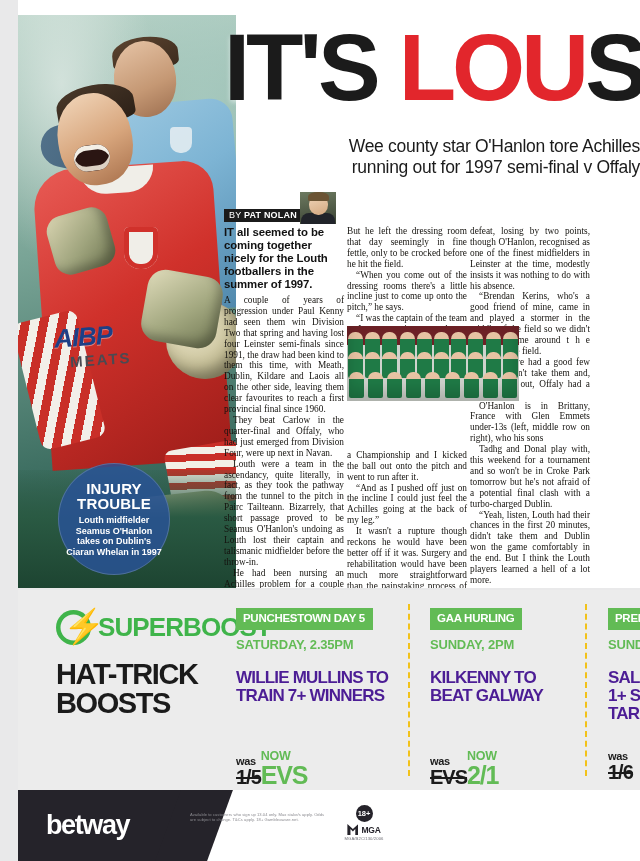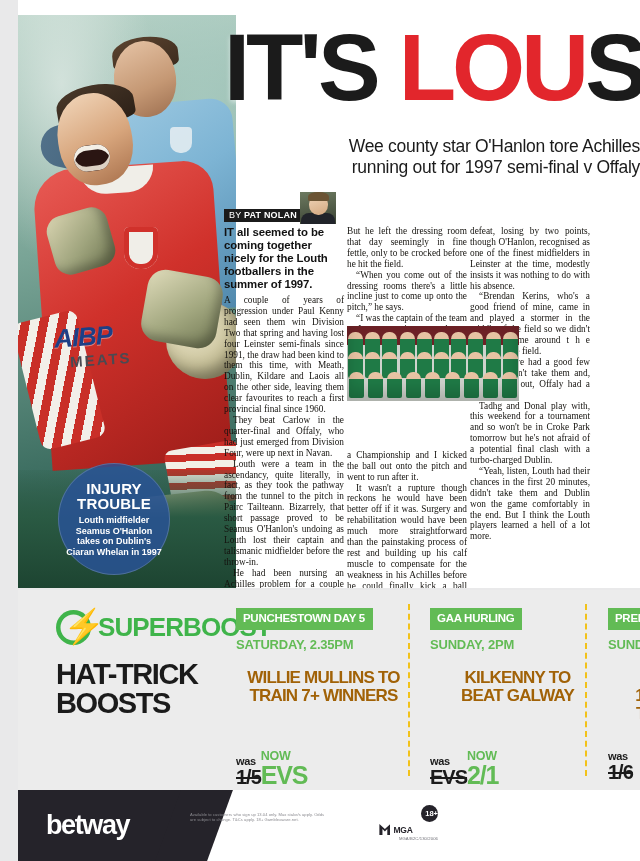--- a/index.html
+++ b/index.html
@@ -149,22 +149,22 @@
   .sb-word{font-weight:bold;font-size:26px;letter-spacing:-.9px;color:#3fb44a;}
 
   .ad-head{position:absolute;left:38px;top:70px;width:190px;
     font-weight:bold;font-size:29px;line-height:29px;letter-spacing:-1.4px;color:#1b1b1b;}
 
   .offer{position:absolute;top:18px;width:175px;}
   .o1{left:218px;} .o2{left:412px;} .o3{left:590px;width:120px;}
   .o-tag{display:inline-block;background:#62bb55;color:#fff;font-weight:bold;font-size:11.5px;
     line-height:11.5px;padding:5px 8px 5px 7px;letter-spacing:-.3px;white-space:nowrap;}
   .o-time{margin-top:7px;color:#62bb55;font-weight:bold;font-size:13px;letter-spacing:-.2px;white-space:nowrap;}
-  .o-sel{margin-top:17px;color:#a16207;font-weight:bold;font-size:17px;line-height:18px;
-    letter-spacing:-.8px;text-align:center;}
+  .o-sel{margin-top:17px;color:#4c1d95;font-weight:bold;font-size:17px;line-height:18px;
+    letter-spacing:-.8px;}
   .o-odds{position:absolute;top:142px;left:0;display:flex;align-items:flex-end;}
   .o-was-w{color:#1b1b1b;}
   .o-was-lbl{font-weight:bold;font-size:11px;line-height:12px;letter-spacing:-.3px;}
   .o-was-val{font-weight:bold;font-size:20px;line-height:21px;letter-spacing:-1px;
     text-decoration:line-through;text-decoration-thickness:2px;}
   .o-now-w{color:#62bb55;}
   .o-now-lbl{font-weight:bold;font-size:12.5px;line-height:13px;letter-spacing:-.3px;}
   .o-now-val{font-weight:bold;font-size:25px;line-height:25px;letter-spacing:-1.2px;}
   .divider{position:absolute;top:14px;width:0;height:172px;
     border-left:2.5px dashed #f2c21a;}
@@ -172,21 +172,21 @@
 
   
   .ad-bot{position:absolute;left:0;top:200px;width:622px;height:71px;background:#fff;}
   .bw-dark{position:absolute;left:0;top:0;width:180px;height:71px;background:#25232a;}
   .bw-slant{position:absolute;left:150px;top:0;width:52px;height:71px;background:#25232a;
     transform:skewX(-20deg);}
   .bw-word{position:absolute;left:28px;top:20px;color:#fff;font-weight:bold;font-size:27px;
     letter-spacing:-1.4px;}
   .fineprint{position:absolute;left:172px;top:22px;width:135px;color:#8b8b90;
     font-size:4.1px;line-height:5.4px;letter-spacing:.05px;}
-  .badges{position:absolute;left:336px;top:12px;width:84px;text-align:right;}
+  .badges{position:absolute;left:304px;top:12px;width:84px;text-align:center;}
   .b18{display:inline-block;width:17px;height:17px;border-radius:50%;background:#25232a;color:#fff;
     font-weight:bold;font-size:7.5px;line-height:17px;}
   .mga{margin-top:2px;display:flex;align-items:center;justify-content:center;gap:3px;}
   .mga-mark{width:11px;height:11px;background:#25232a;
     clip-path:polygon(0 100%,0 0,50% 45%,100% 0,100% 100%,72% 100%,72% 45%,50% 68%,28% 45%,28% 100%);}
   .mga-txt{font-weight:bold;font-size:8.5px;color:#25232a;letter-spacing:-.2px;}
   .mga-lic{margin-top:1px;font-size:4.2px;color:#6f6f76;letter-spacing:.1px;}
   .slogan{position:absolute;left:404px;top:20px;font-weight:bold;font-size:24px;letter-spacing:-1.1px;
     white-space:nowrap;color:#1b1b1b;}
   .slogan .g{color:#3fb44a;}
@@ -258,30 +258,32 @@
 
       <div class="col c2">
         <div class="bodytext">
           <p class="first">But he left the dressing room that day seemingly in fine fettle, only to be crocked before he hit the field.</p>
           <p>“When you come out of the dressing rooms there's a little incline just to come up onto the pitch,” he says.</p>
           <p>“I was the captain of the team so I came running out and, you know as you run out, you're all buzzed up before the semi-final of</p>
         </div>
         <div style="height:82px"></div>
         <div class="bodytext">
           <p class="first">a Championship and I kicked the ball out onto the pitch and went to run after it.</p>
+          <p>“And as I pushed off just on the incline I could just feel the Achilles going at the back of my leg.”</p>
           <p>It wasn't a rupture though reckons he would have been better off if it was. Surgery and rehabilitation would have been much more straightforward than the painstaking process of rest and building up his calf muscle to compensate for the weakness in his Achilles before he could finally kick a ball again some 14 months later.</p>
 
         </div>
       </div>
 
       <div class="col c3">
         <div class="bodytext">
           <p class="first">defeat, losing by two points, though O'Hanlon, recognised as one of the finest midfielders in Leinster at the time, modestly insists it was nothing to do with his absence.</p>
           <p>“Brendan Kerins, who's a good friend of mine, came in and played a stormer in the middle of the field so we didn't lose the game around t h e middle of the field.</p>
           <p>“I think we had a good few chances, didn't take them and, as it turned out, Offaly had a decent side.”</p>
+          <p>O'Hanlon is in Brittany, France with Glen Emmets under-13s (left, middle row on right), who his sons</p>
           <p>Tadhg and Donal play with, this weekend for a tournament and so won't be in Croke Park tomorrow but he's not afraid of a potential final clash with a turbo-charged Dublin.</p>
           <p>“Yeah, listen, Louth had their chances in the first 20 minutes, didn't take them and Dublin won the game comfortably in the end. But I think the Louth players learned a hell of a lot more.</p>
 
         </div>
       </div>
 
       <div class="teamphoto">
         <div class="row tp-r1">
           <i class="p"></i>
             <i class="p"></i>

